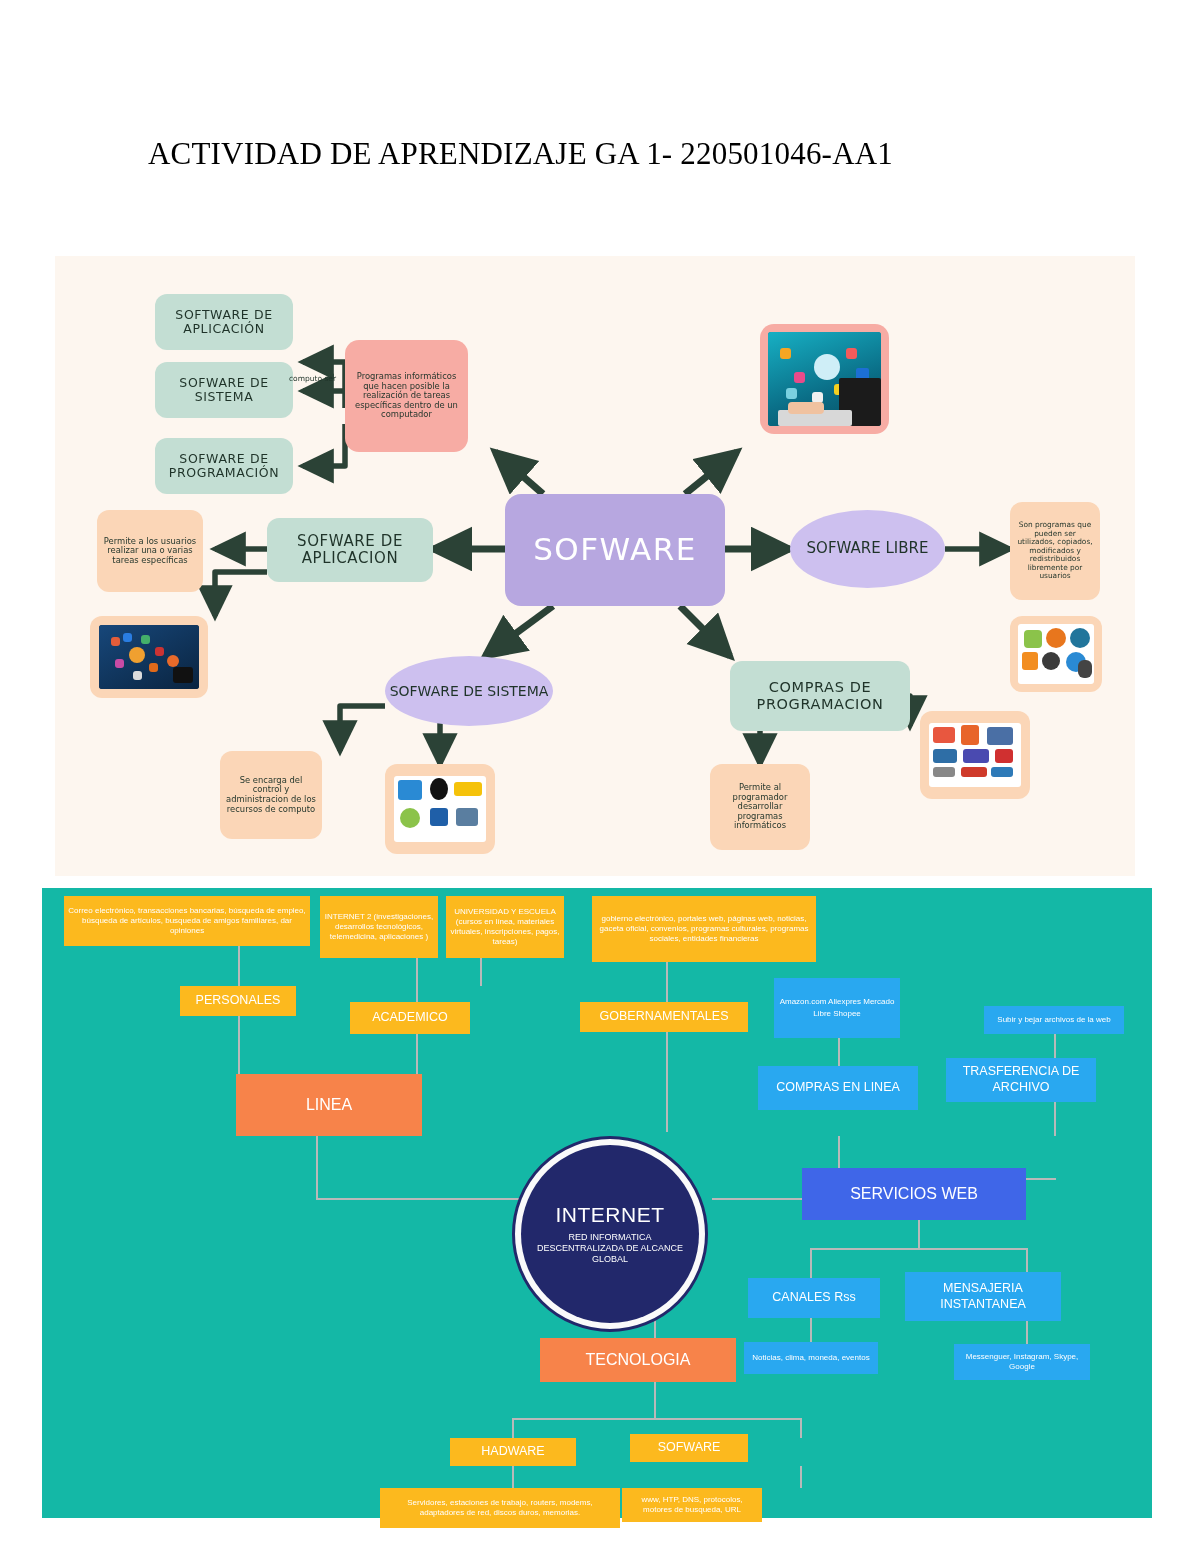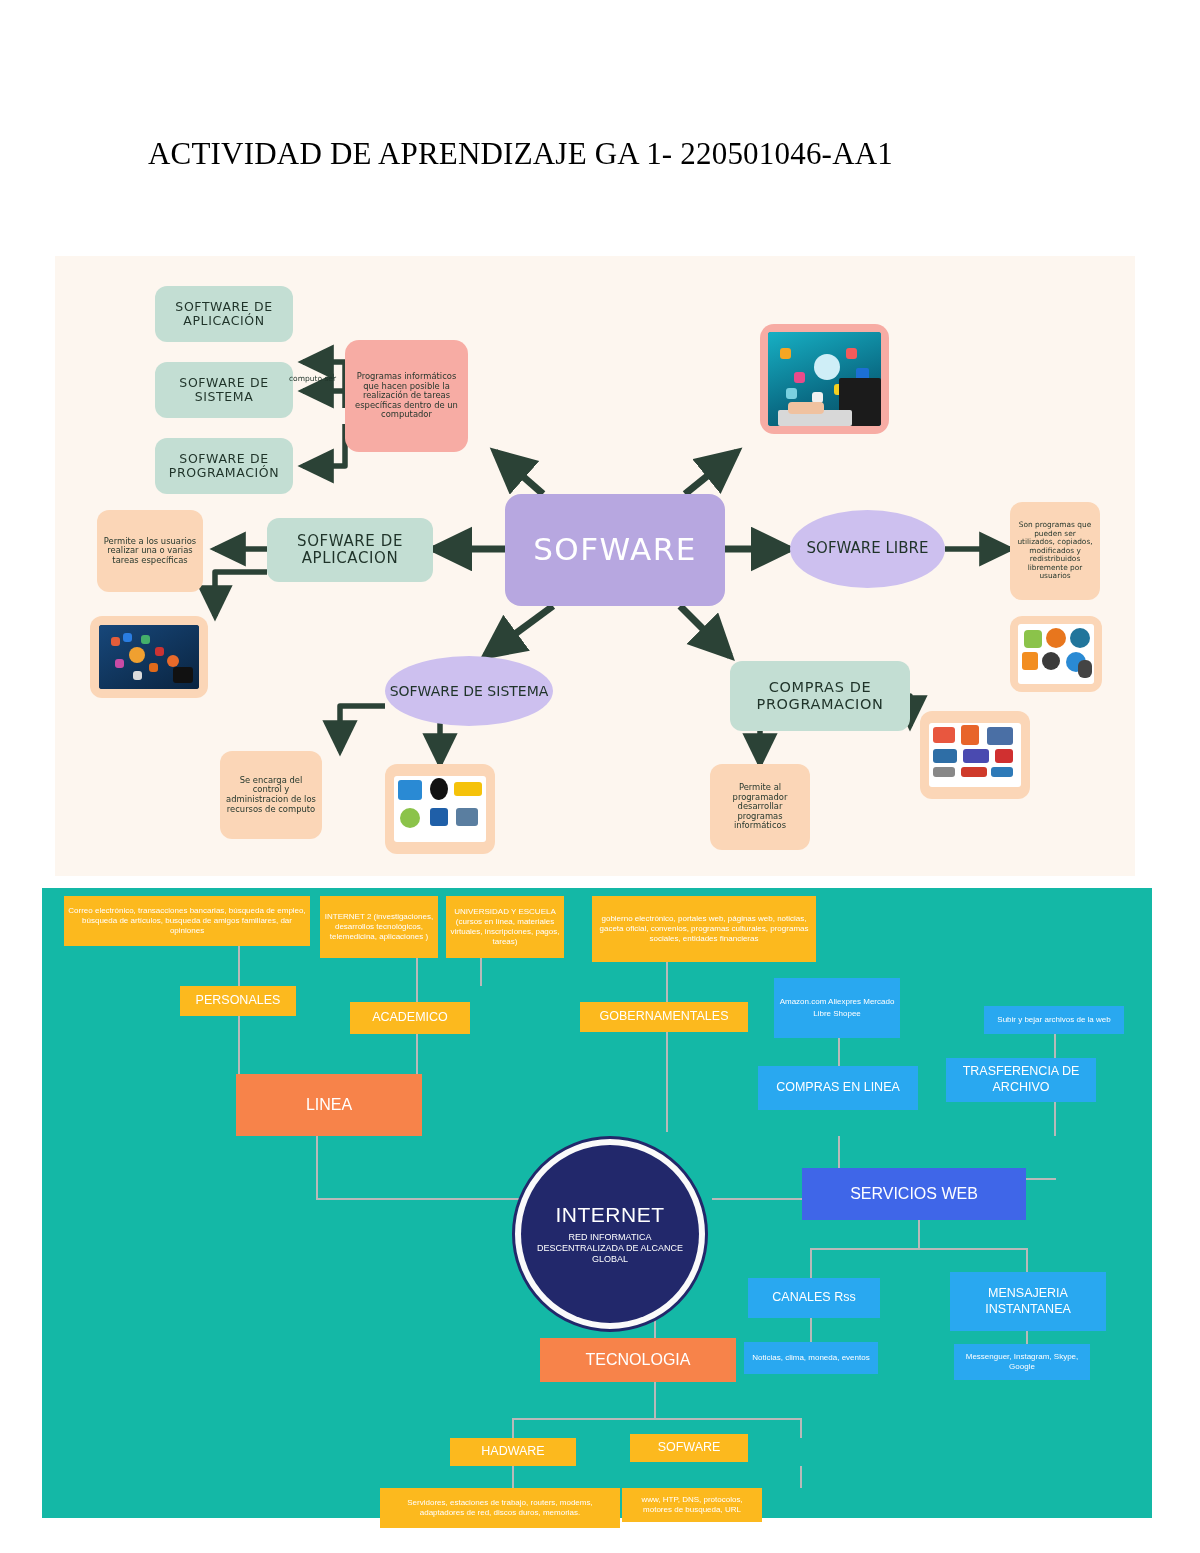--- a/index.html
+++ b/index.html
@@ -137,21 +137,21 @@
 
     <path d="M330,450 L285,450 L285,495" stroke="#2b4236" stroke-width="5.5" fill="none" marker-end="url(#ah)" stroke-linejoin="round"></path>
 
     <path d="M385,450 L385,508" stroke="#2b4236" stroke-width="5.5" fill="none" marker-end="url(#ah)"></path>
 
     <path d="M795,440 L855,440 L855,470" stroke="#2b4236" stroke-width="5.5" fill="none" marker-end="url(#ah)" stroke-linejoin="round"></path>
 
     <path d="M705,450 L705,508" stroke="#2b4236" stroke-width="5.5" fill="none" marker-end="url(#ah)"></path>
   </svg>
 
-  <div class="node n-mint" style="left:100px; top:30px; width:138px; height:56px;">
+  <div class="node n-mint" style="left:100px; top:38px; width:138px; height:56px;">
     <span>SOFTWARE DE APLICACIÓN</span>
   </div>
   <div class="node n-mint" style="left:100px; top:106px; width:138px; height:56px;">
     <span>SOFWARE DE SISTEMA</span>
   </div>
   <div class="node n-mint" style="left:100px; top:182px; width:138px; height:56px;">
     <span>SOFWARE DE PROGRAMACIÓN</span>
   </div>
   <div class="lbl-small" style="left:234px; top:118px;">computo ser</div>
 
@@ -353,21 +353,21 @@
     </div>
   </div>
 
   <div class="box b-blueD b-big" style="left:760px; top:280px; width:224px; height:52px;">
     <span>SERVICIOS WEB</span>
   </div>
 
   <div class="box b-blue b-mid" style="left:706px; top:390px; width:132px; height:40px;">
     <span>CANALES Rss</span>
   </div>
-  <div class="box b-blue b-mid" style="left:908px; top:384px; width:156px; height:59px;">
+  <div class="box b-blue b-mid" style="left:863px; top:384px; width:156px; height:49px;">
     <span>MENSAJERIA INSTANTANEA</span>
   </div>
   <div class="box b-blue b-tiny" style="left:702px; top:454px; width:134px; height:32px;">
     <span>Noticias, clima, moneda, eventos</span>
   </div>
   <div class="box b-blue b-tiny" style="left:912px; top:456px; width:136px; height:36px;">
     <span>Messenguer, Instagram, Skype, Google</span>
   </div>
 
   <div class="box b-orange b-big" style="left:498px; top:450px; width:196px; height:44px;">

